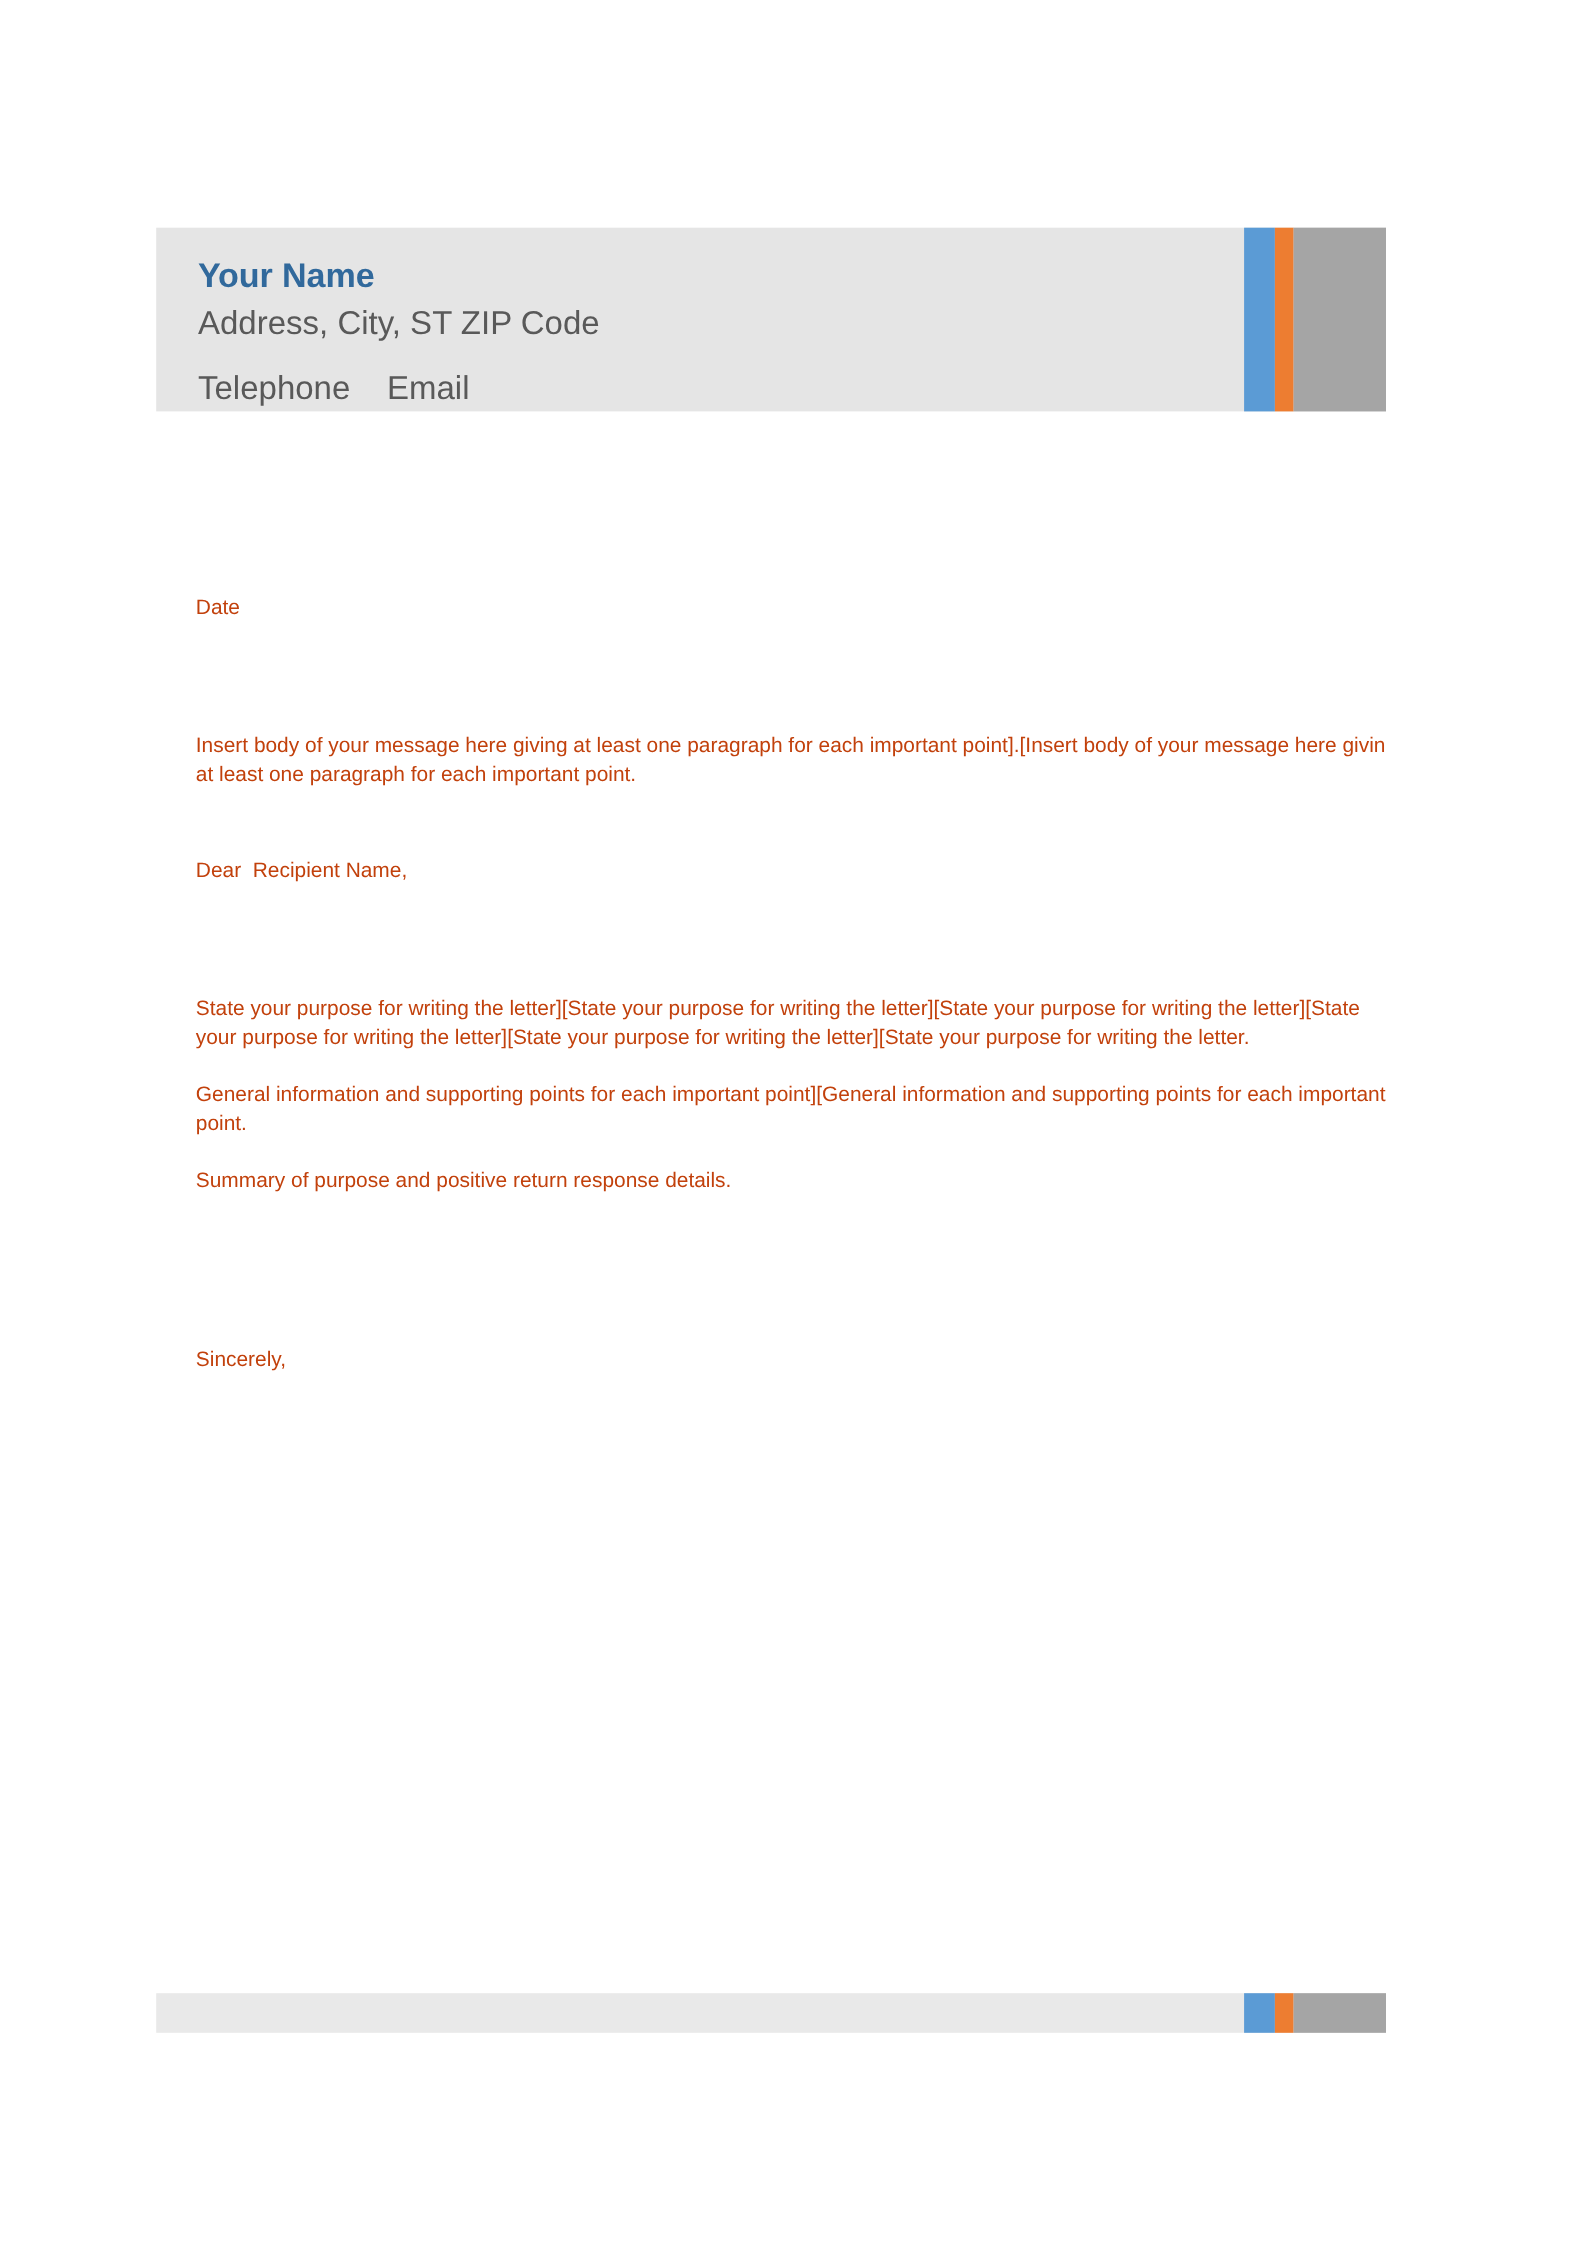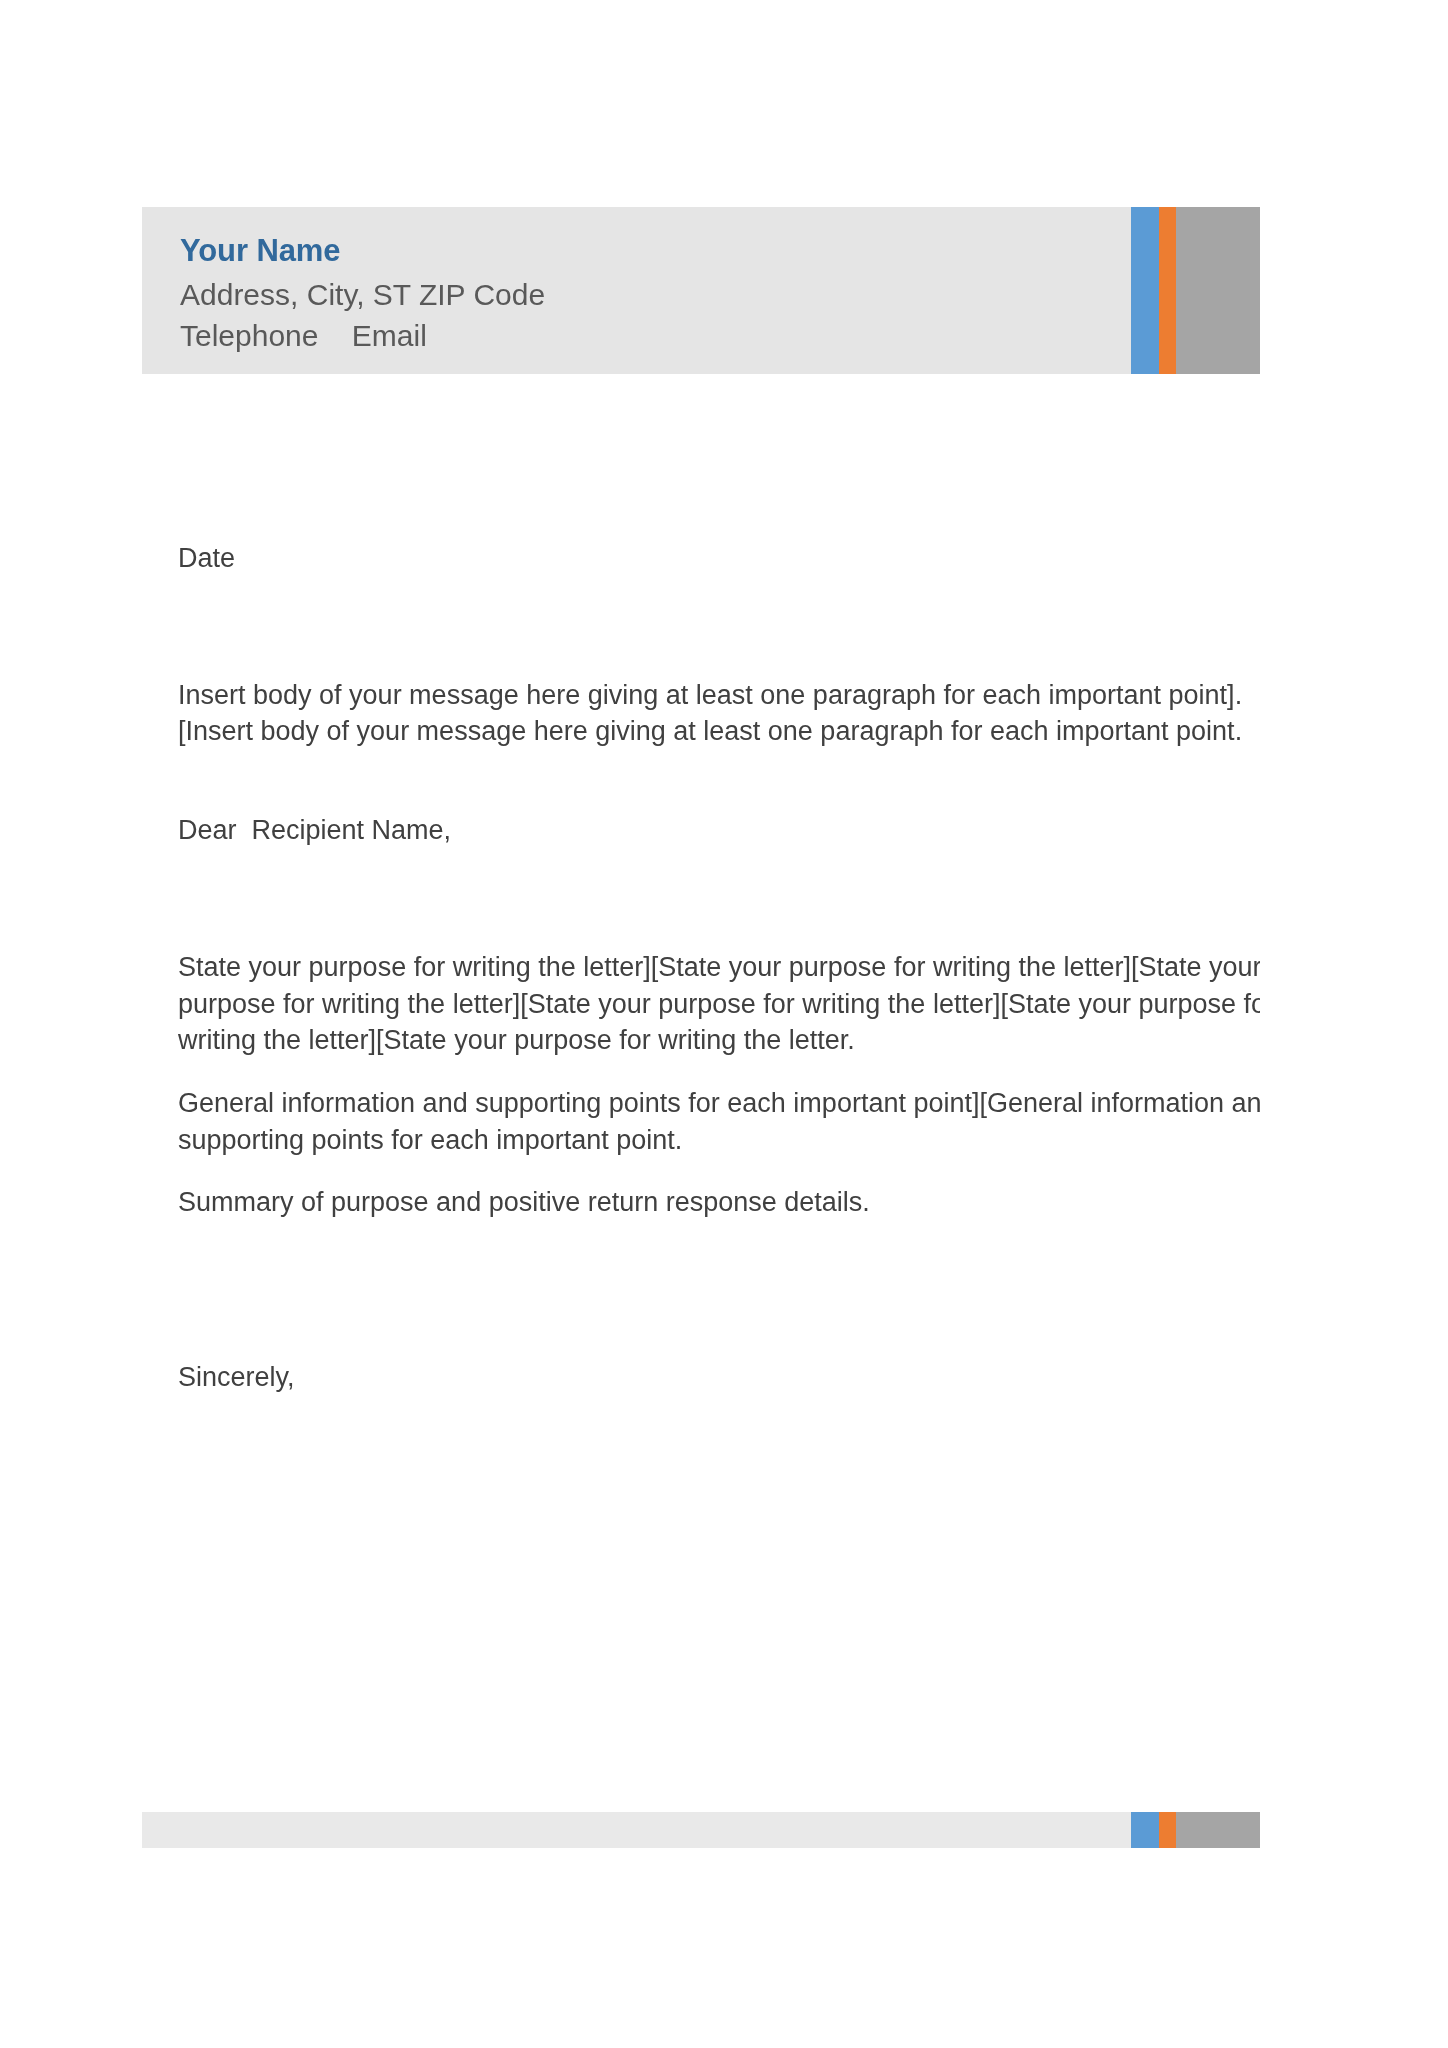--- a/index.html
+++ b/index.html
@@ -55,21 +55,21 @@
     font-family: "Liberation Sans", sans-serif;
     font-size: 30px;
     font-weight: normal;
     color: #595959;
     line-height: 1.28;
     margin: 0;
     white-space: pre;
   }
 
   .addr-line + .addr-line {
-    margin-top: 3px;
+    margin-top: 21px;
   }
 
   
   .accent-group {
     flex: 0 0 auto;
     display: flex;
     align-items: stretch;
     height: 100%;
   }
   .accent-blue   { width: 28px; background: #5b9bd5; }
@@ -79,22 +79,22 @@
   
   .body-block {
     position: absolute;
     left: 178px;
     top: 540px;
     width: 1100px;
   }
 
   .letter-text {
     font-family: "Liberation Sans", sans-serif;
-    font-size: 27px;
-    color: #404040;
+    font-size: 19px;
+    color: #c2410c;
     line-height: 1.36;
     margin: 0;
   }
 
   .date-line      { margin: 0 0 0 0; }
   .salutation     { margin: 62px 0 0 0; white-space: pre; }
 
   .para           { margin: 100px 0 0 0; }
   .para + .para   { margin-top: 26px; }
 

